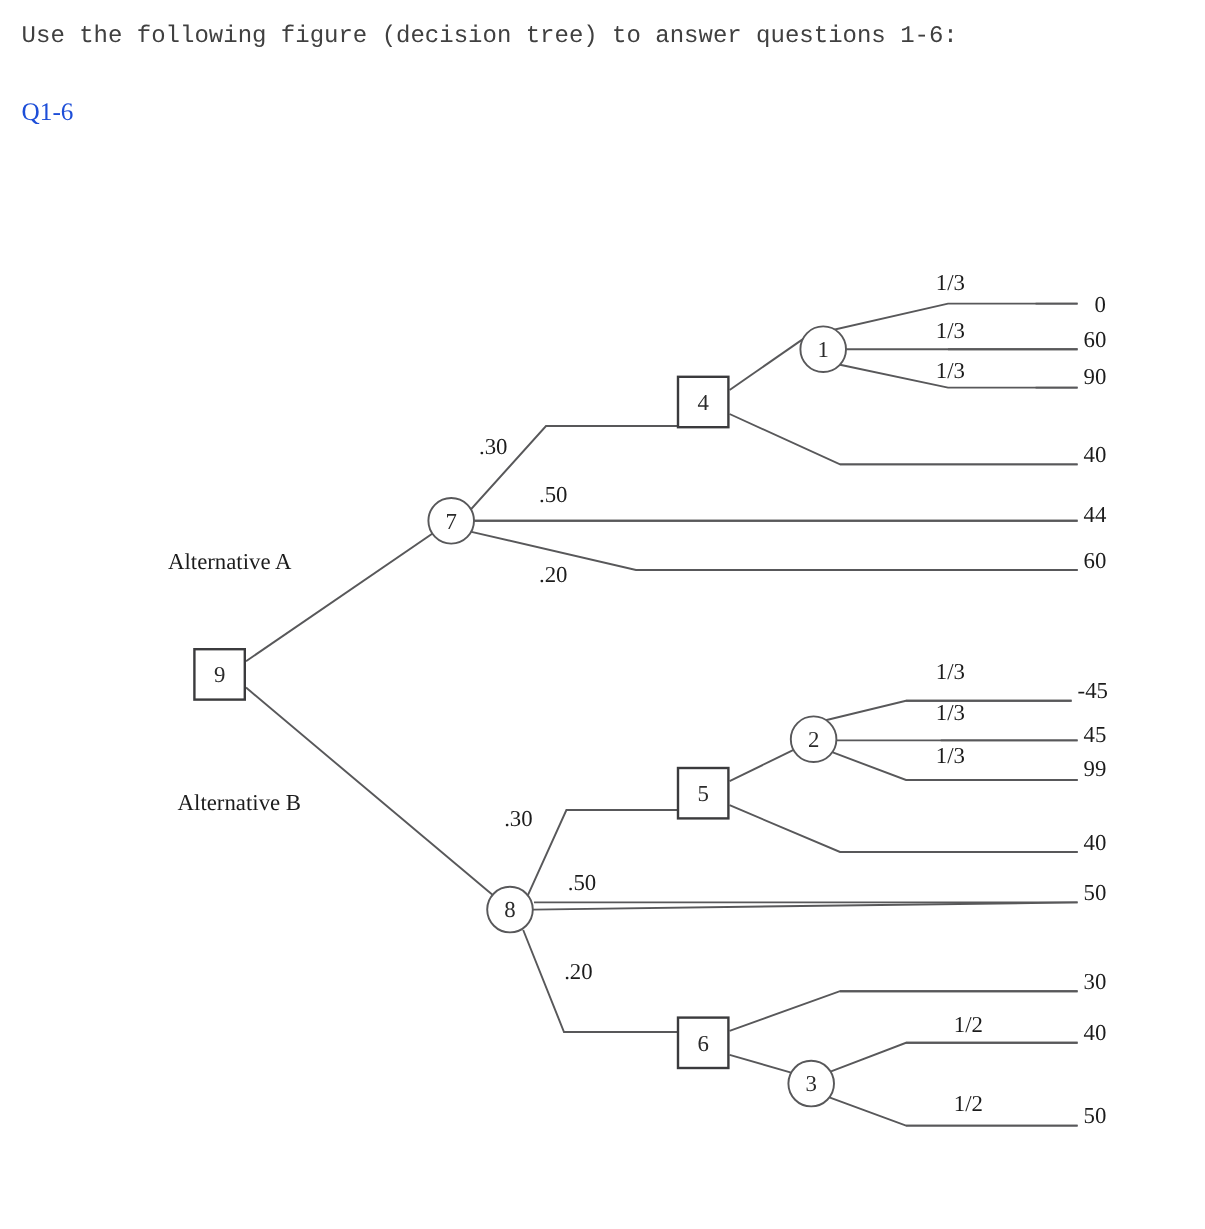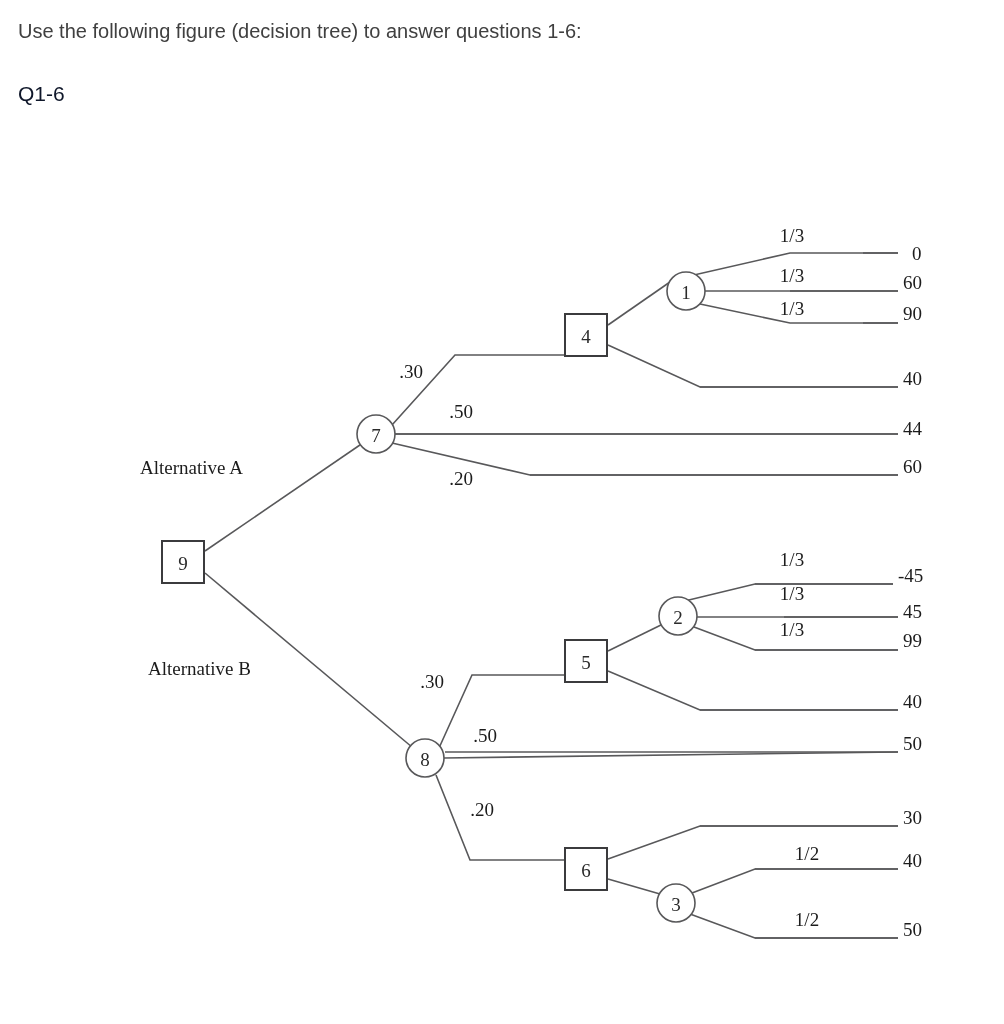--- a/index.html
+++ b/index.html
@@ -15,31 +15,31 @@
     color: #3c3c3c;
     overflow: hidden;
   }
   #intro-line {
     position: absolute;
     left: 18px;
     top: 18px;
     font-size: 20px;
     line-height: 26px;
     color: #404040;
-    font-family: Liberation Sans, sans-serif;
+    font-family: Liberation Mono, monospace;
     white-space: nowrap;
   }
   #question-label {
     position: absolute;
     left: 18px;
     top: 80px;
     font-size: 21px;
     line-height: 27px;
-    color: #0f172a;
-    font-family: Liberation Sans, sans-serif;
+    color: #1d4ed8;
+    font-family: Liberation Serif, serif;
     white-space: nowrap;
   }
   #tree-figure {
     position: absolute;
     left: 0;
     top: 130px;
     width: 1004px;
     height: 894px;
   }
   svg#tree-svg {

